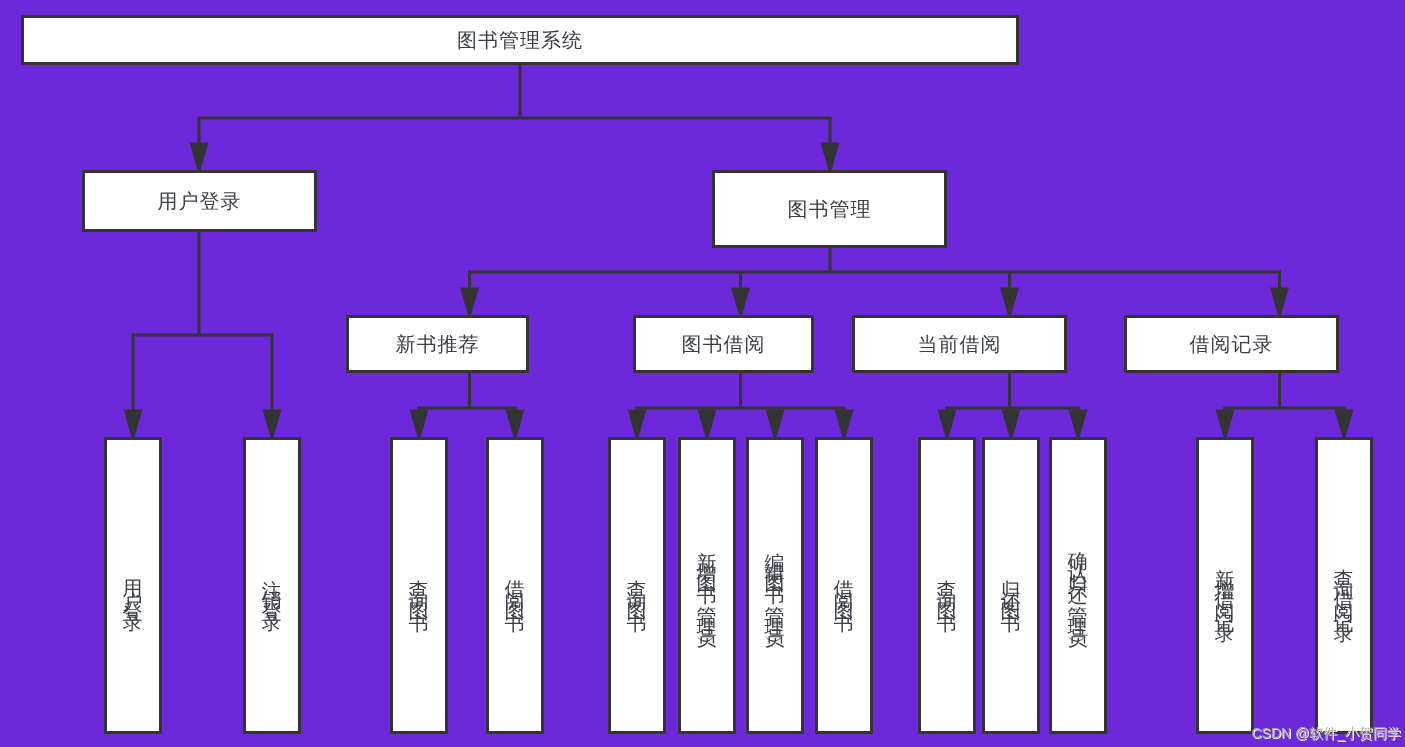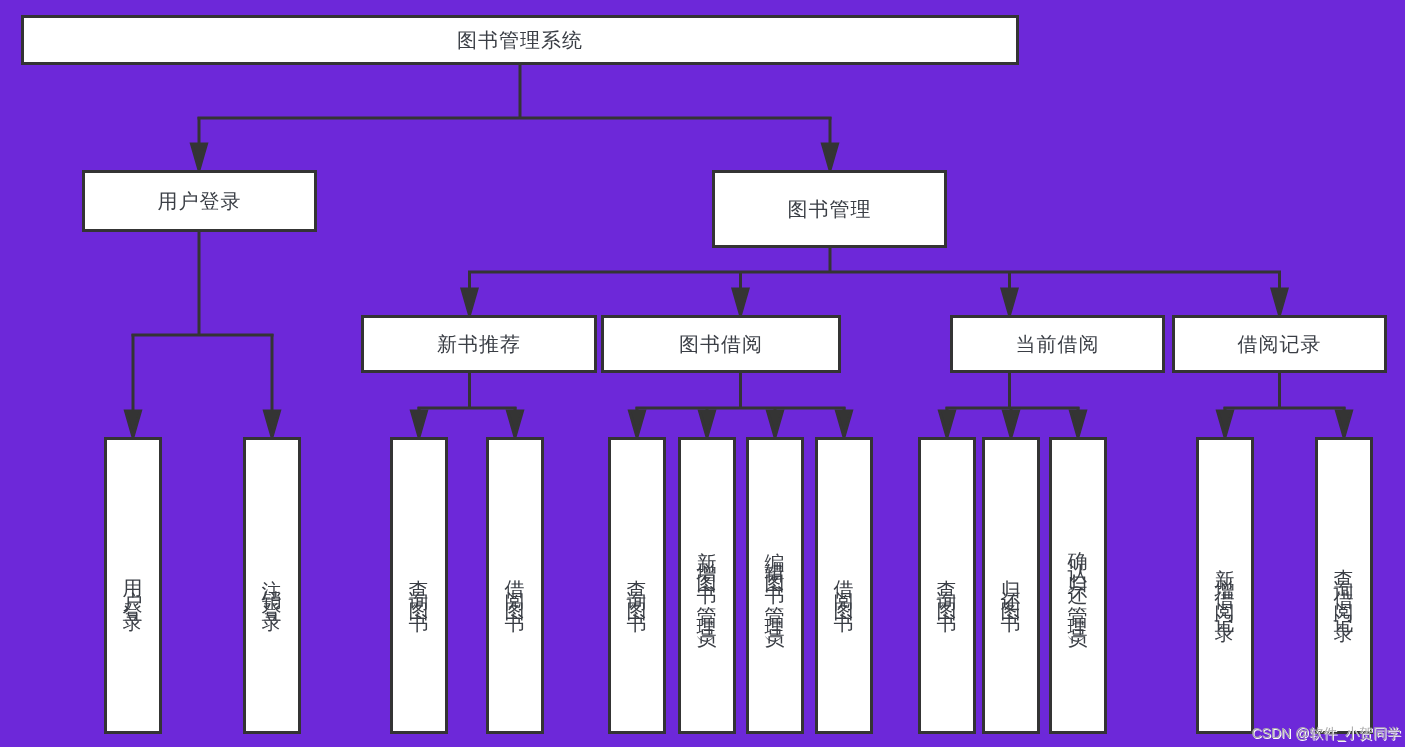--- a/index.html
+++ b/index.html
@@ -134,30 +134,30 @@
     <span class="lbl">图书管理系统</span>
   </div>
 
   <div class="node h" style="left:82px;top:170px;width:235px;height:62px">
     <span class="lbl">用户登录</span>
   </div>
   <div class="node h" style="left:712px;top:170px;width:235px;height:78px">
     <span class="lbl">图书管理</span>
   </div>
 
-  <div class="node h" style="left:361px;top:315px;width:236px;height:58px">
+  <div class="node h" style="left:346px;top:315px;width:183px;height:58px">
     <span class="lbl">新书推荐</span>
   </div>
-  <div class="node h" style="left:601px;top:315px;width:240px;height:58px">
+  <div class="node h" style="left:633px;top:315px;width:181px;height:58px">
     <span class="lbl">图书借阅</span>
   </div>
-  <div class="node h" style="left:950px;top:315px;width:215px;height:58px">
+  <div class="node h" style="left:852px;top:315px;width:215px;height:58px">
     <span class="lbl">当前借阅</span>
   </div>
-  <div class="node h" style="left:1172px;top:315px;width:215px;height:58px">
+  <div class="node h" style="left:1124px;top:315px;width:215px;height:58px">
     <span class="lbl">借阅记录</span>
   </div>
 
   <div class="node v" style="left:104px;top:437px;width:58px;height:297px">
     <span class="lbl">用户登录</span>
   </div>
   <div class="node v" style="left:243px;top:437px;width:58px;height:297px">
     <span class="lbl">注销登录</span>
   </div>
 

